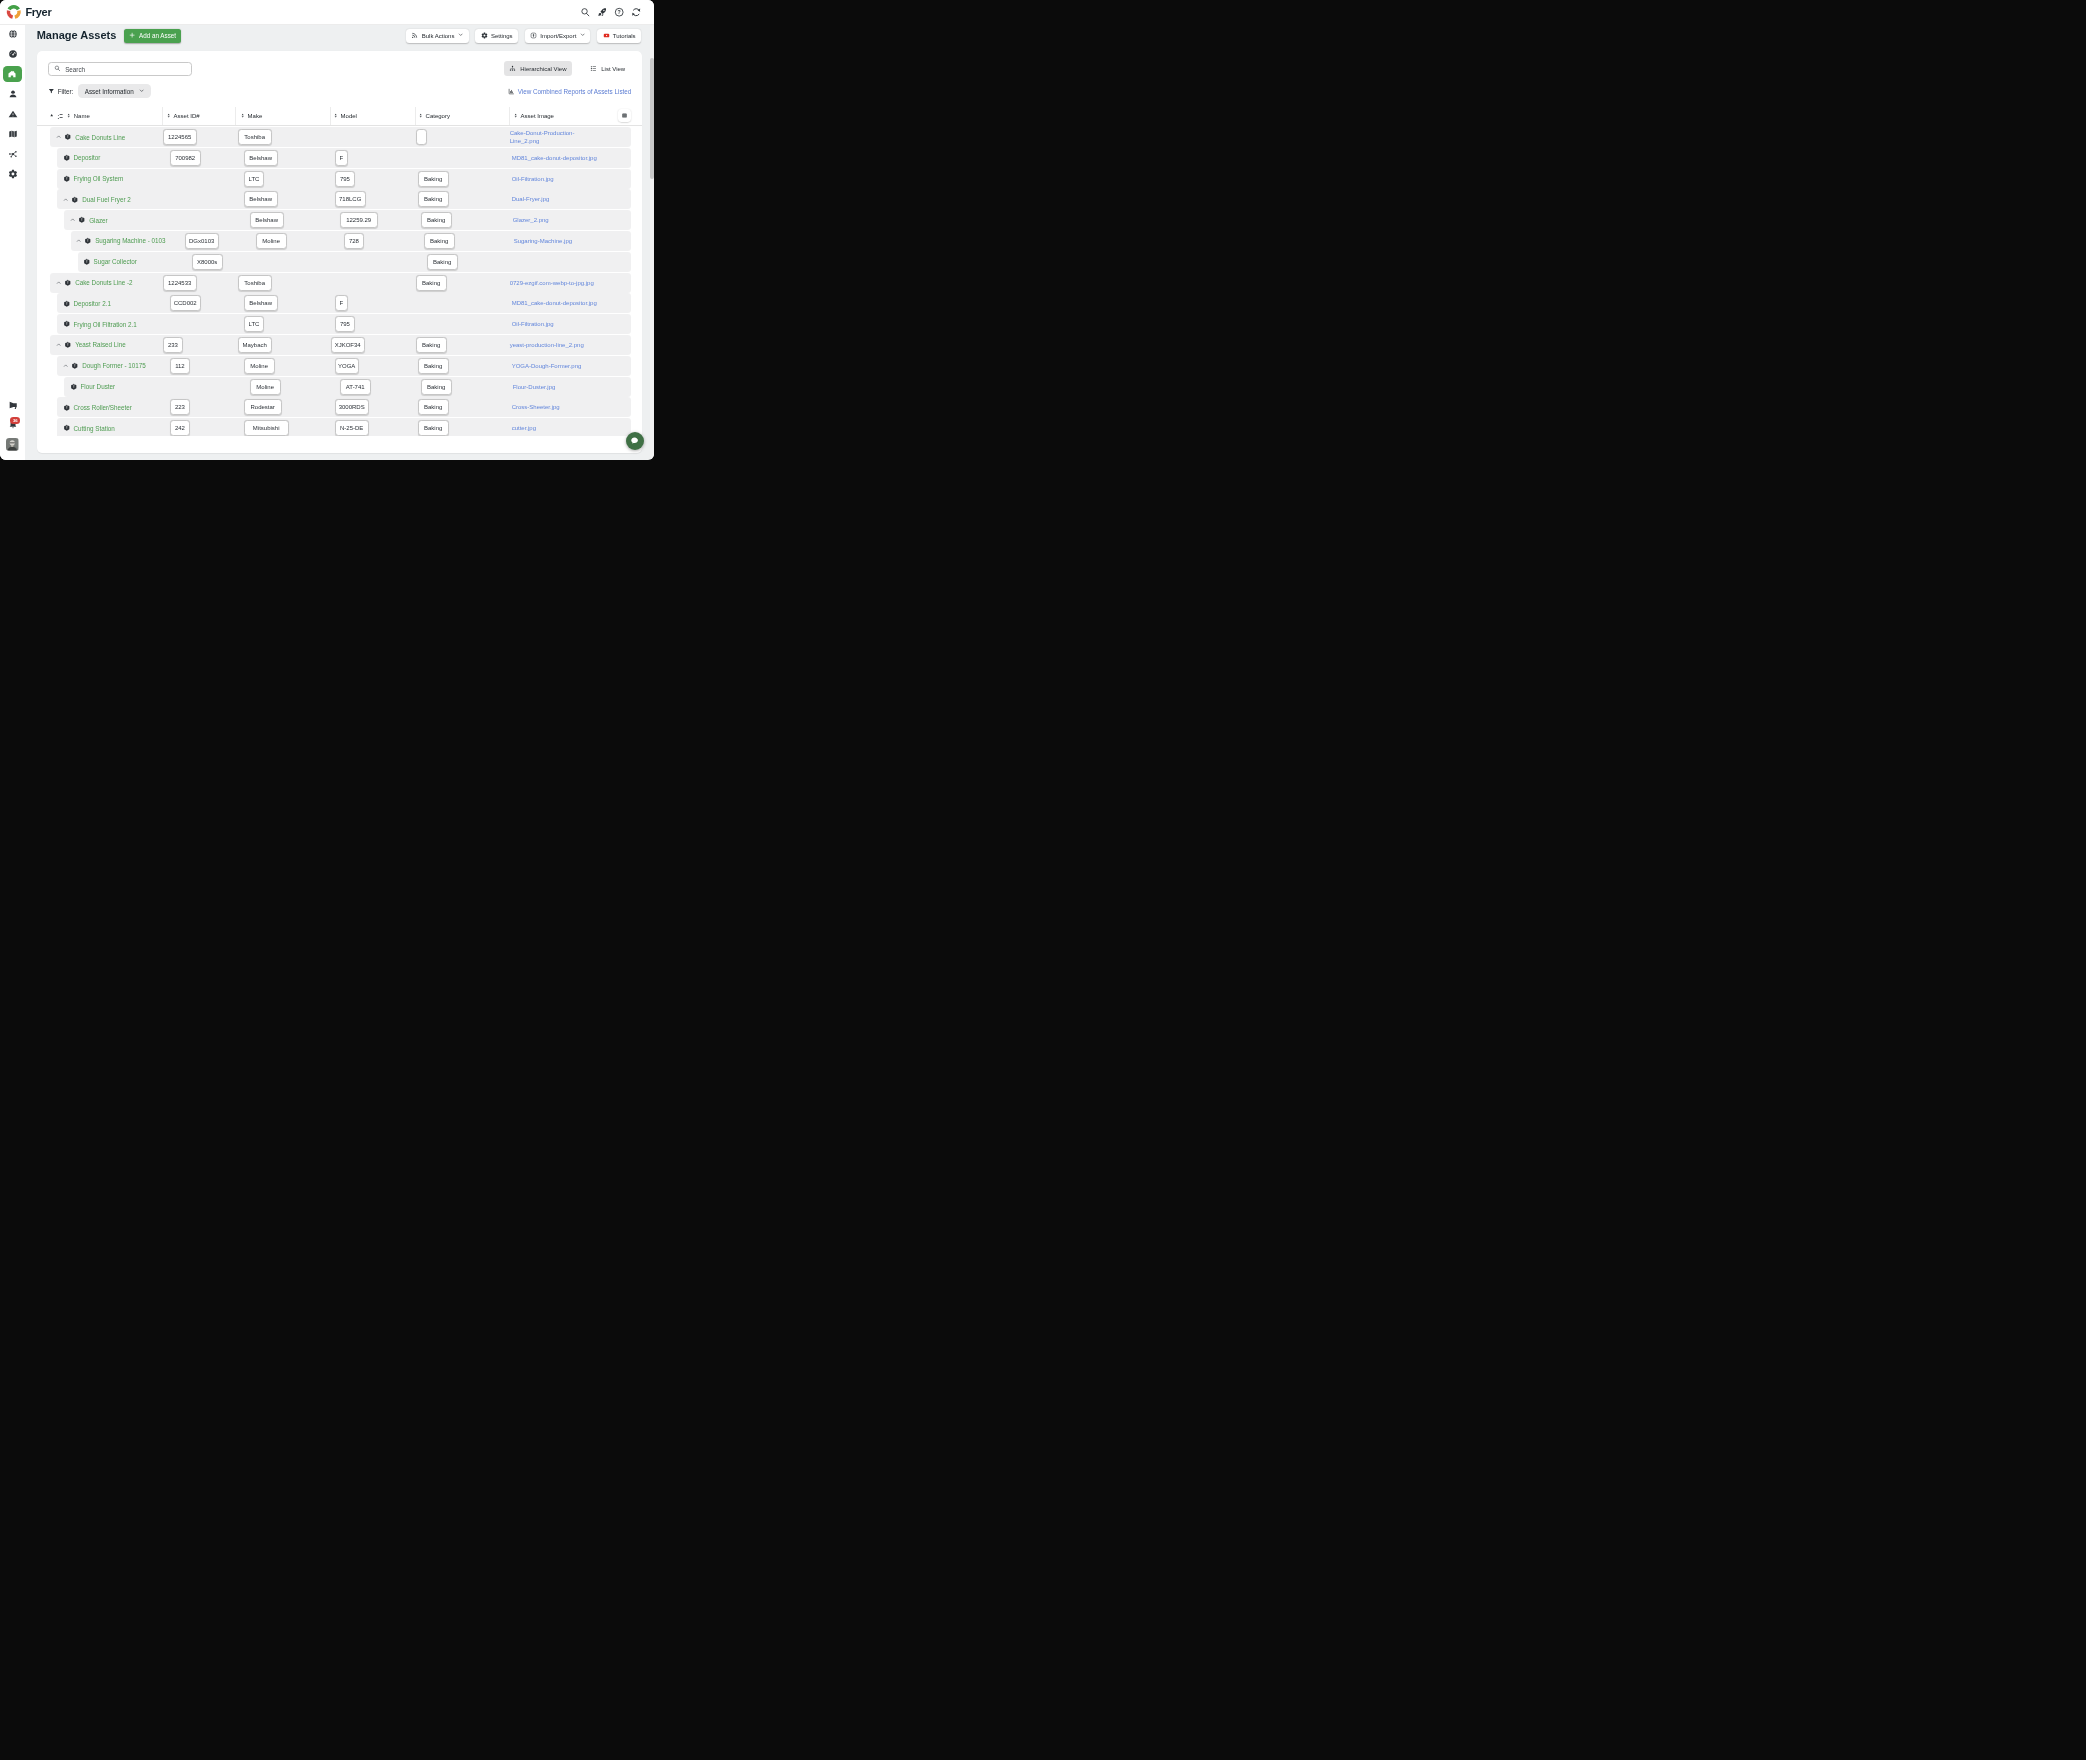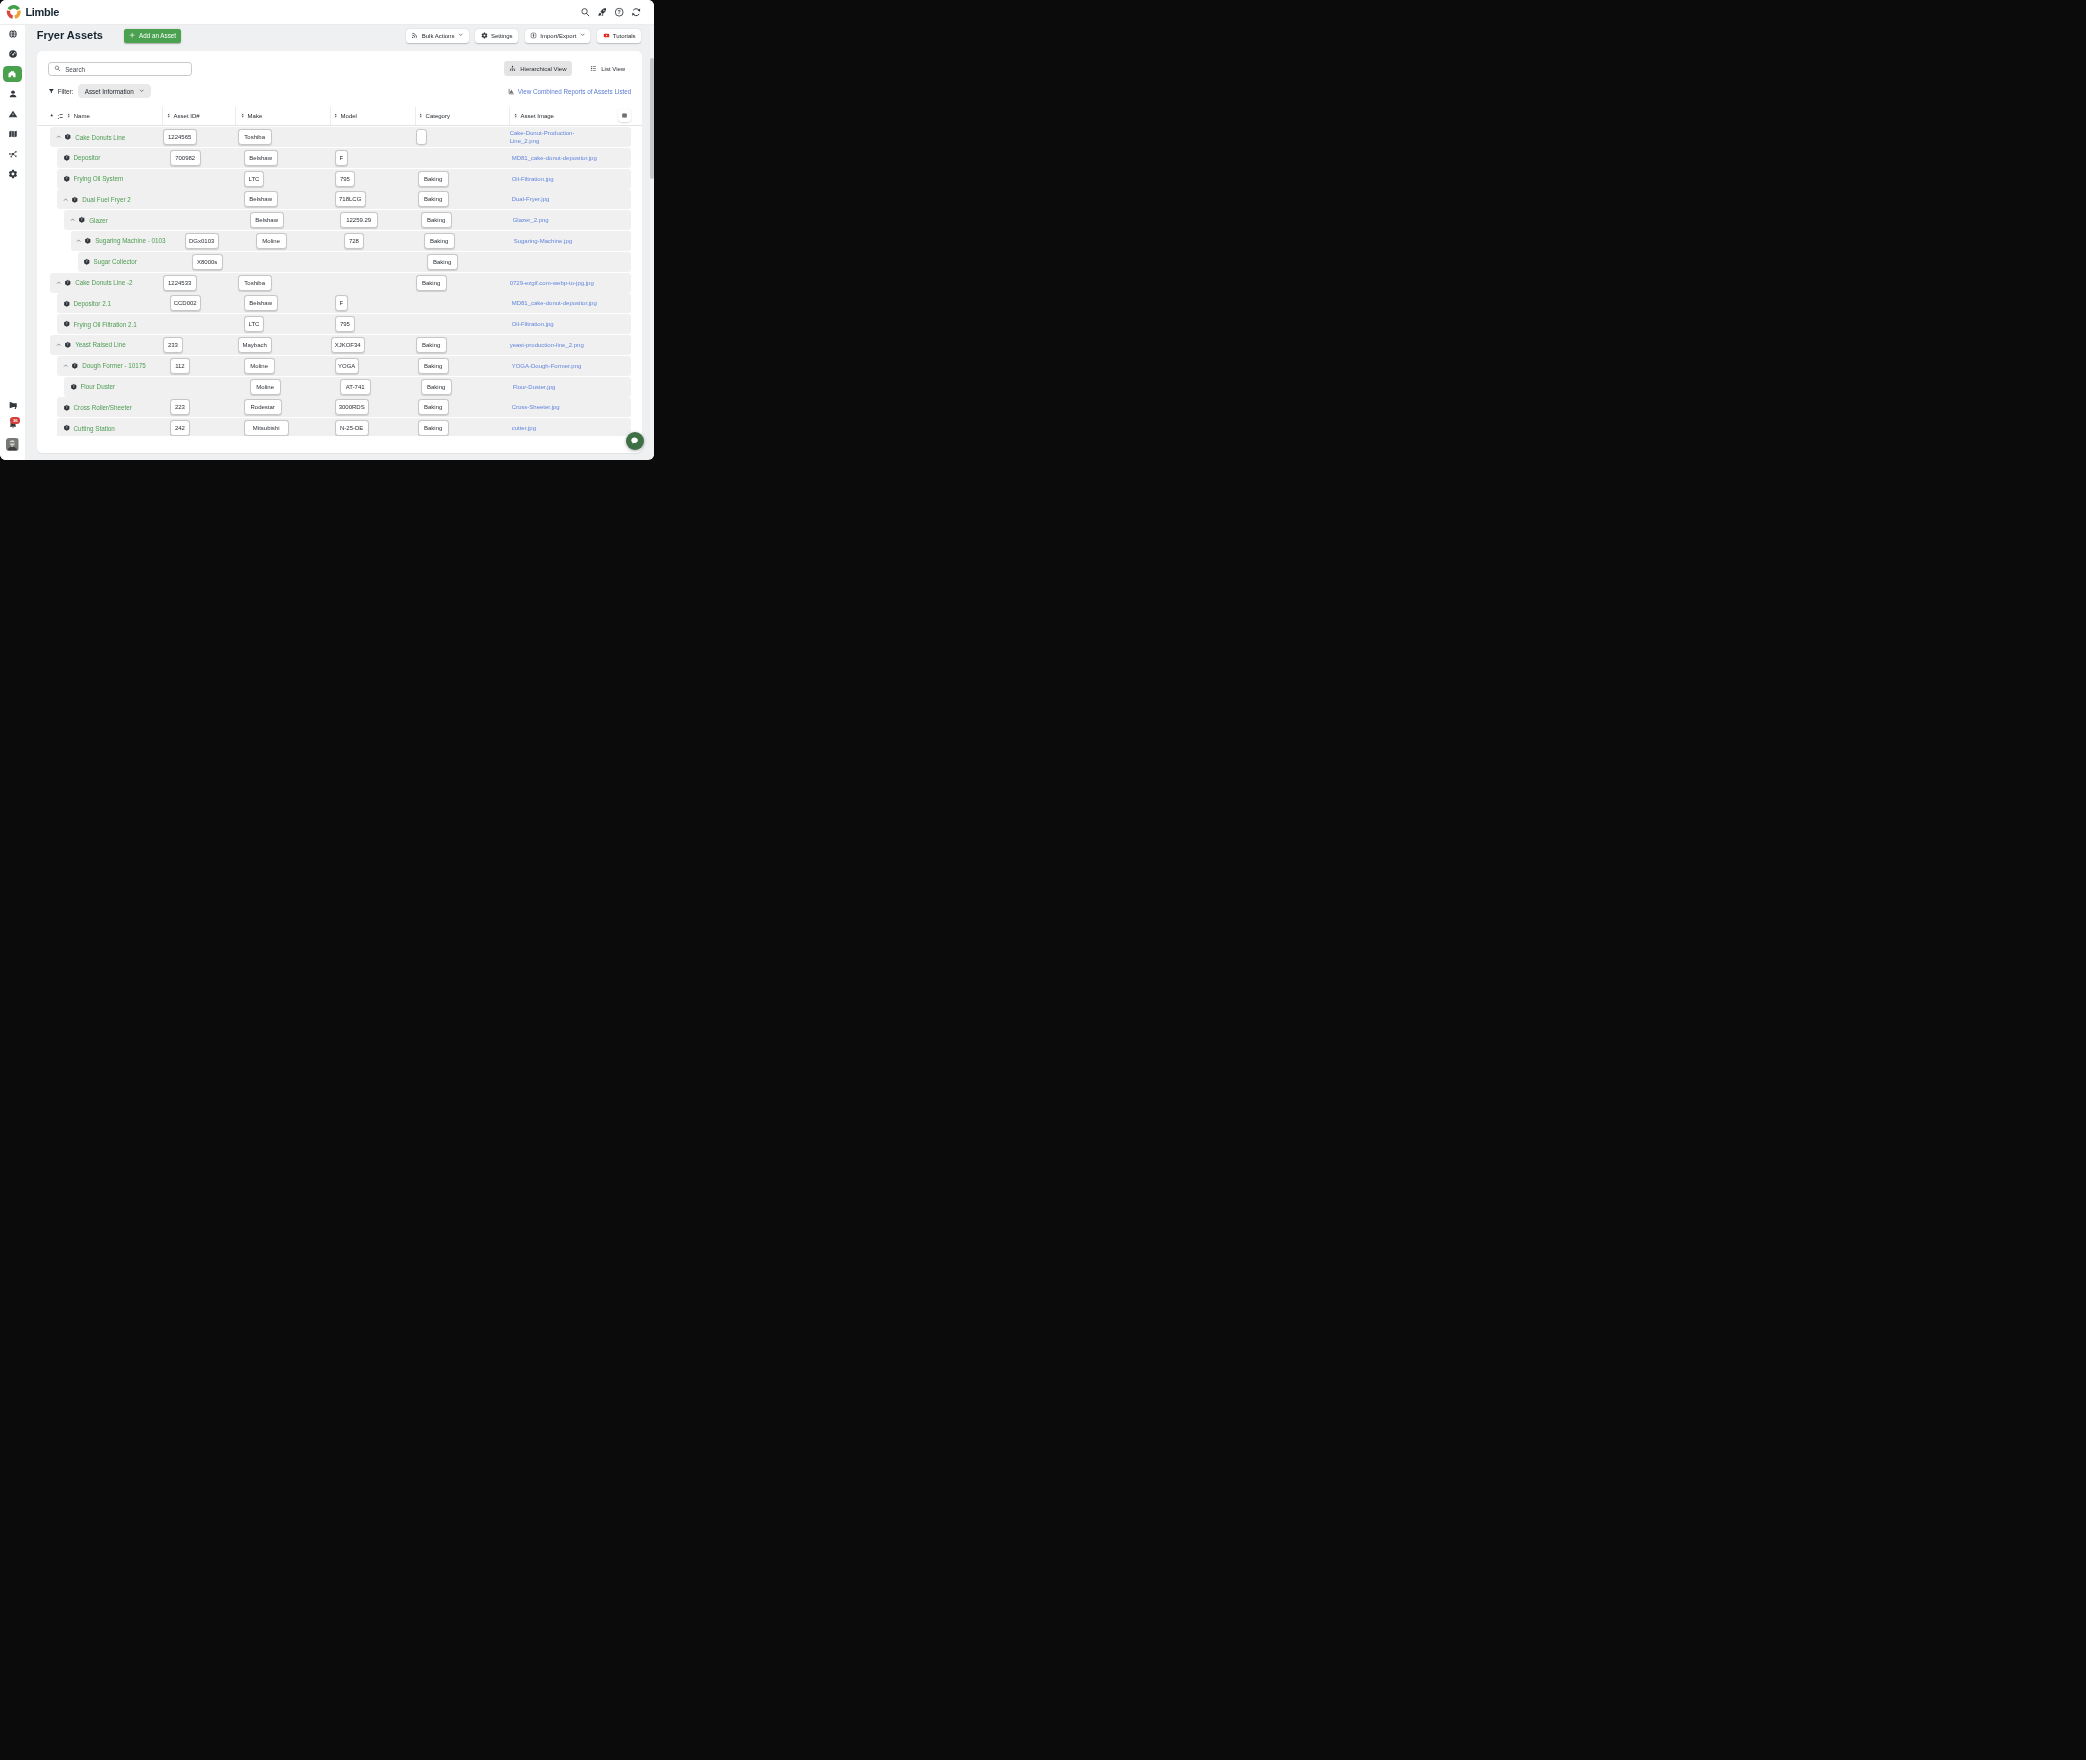--- a/index.html
+++ b/index.html
@@ -89,21 +89,21 @@
 <div class="stage">
   <div class="app">
 
     <div class="topbar">
       <div class="brand">
         <svg viewBox="0 0 40 40">
           <path d="M9.2 14.5 A12.5 12.5 0 0 1 30.8 14.5" fill="none" stroke="#43a047" stroke-width="8"></path>
           <path d="M8.2 17.5 A12.5 12.5 0 0 0 17.5 32.2" fill="none" stroke="#d94840" stroke-width="8"></path>
           <path d="M31.8 17.5 A12.5 12.5 0 0 1 22.5 32.2" fill="none" stroke="#efa037" stroke-width="8"></path>
         </svg>
-        <span class="brand-name">Limble</span>
+        <span class="brand-name">Fryer</span>
       </div>
       <div class="top-icons">
         <span class="tico">
             <svg viewBox="0 0 24 24">
               <circle cx="10.5" cy="10" r="6.2" fill="none" stroke="currentColor" stroke-width="2"></circle>
               <line x1="15" y1="14.8" x2="20.5" y2="20.5" stroke="currentColor" stroke-width="2" stroke-linecap="round"></line>
             </svg>
           </span>
         <span class="tico">
             <svg viewBox="0 0 24 24" fill="currentColor">
@@ -208,21 +208,21 @@
             <circle cx="15" cy="11.5" r="6.2" fill="#d4d2cd"></circle>
             <rect x="8.6" y="10.6" width="12.8" height="1.8" rx="0.9" fill="#2c2e2d"></rect>
             <path d="M3 30c1.2-6.8 6-9.6 12-9.6S28.8 23.2 27 30z" fill="#41444240"></path>
             <path d="M3.5 30c1.2-6.2 5.8-9.2 11.5-9.2s10.3 3 11.5 9.2z" fill="#3c3f3e"></path>
             <path d="M12 17.5h6l-.6 3.4h-4.8z" fill="#c9c3b8"></path>
           </svg>
         </span>
     </div>
 
     <div class="main">
-      <div class="page-title">Fryer Assets</div>
+      <div class="page-title">Manage Assets</div>
 
       <div class="add-btn">
         <span><svg viewBox="0 0 24 24">
               <path d="M12 4.5v15M4.5 12h15" stroke="#fff" stroke-width="2.6" stroke-linecap="round"></path>
             </svg></span>
         <span>Add an Asset</span>
       </div>
 
       <div class="actions">
         <div class="act-btn">

